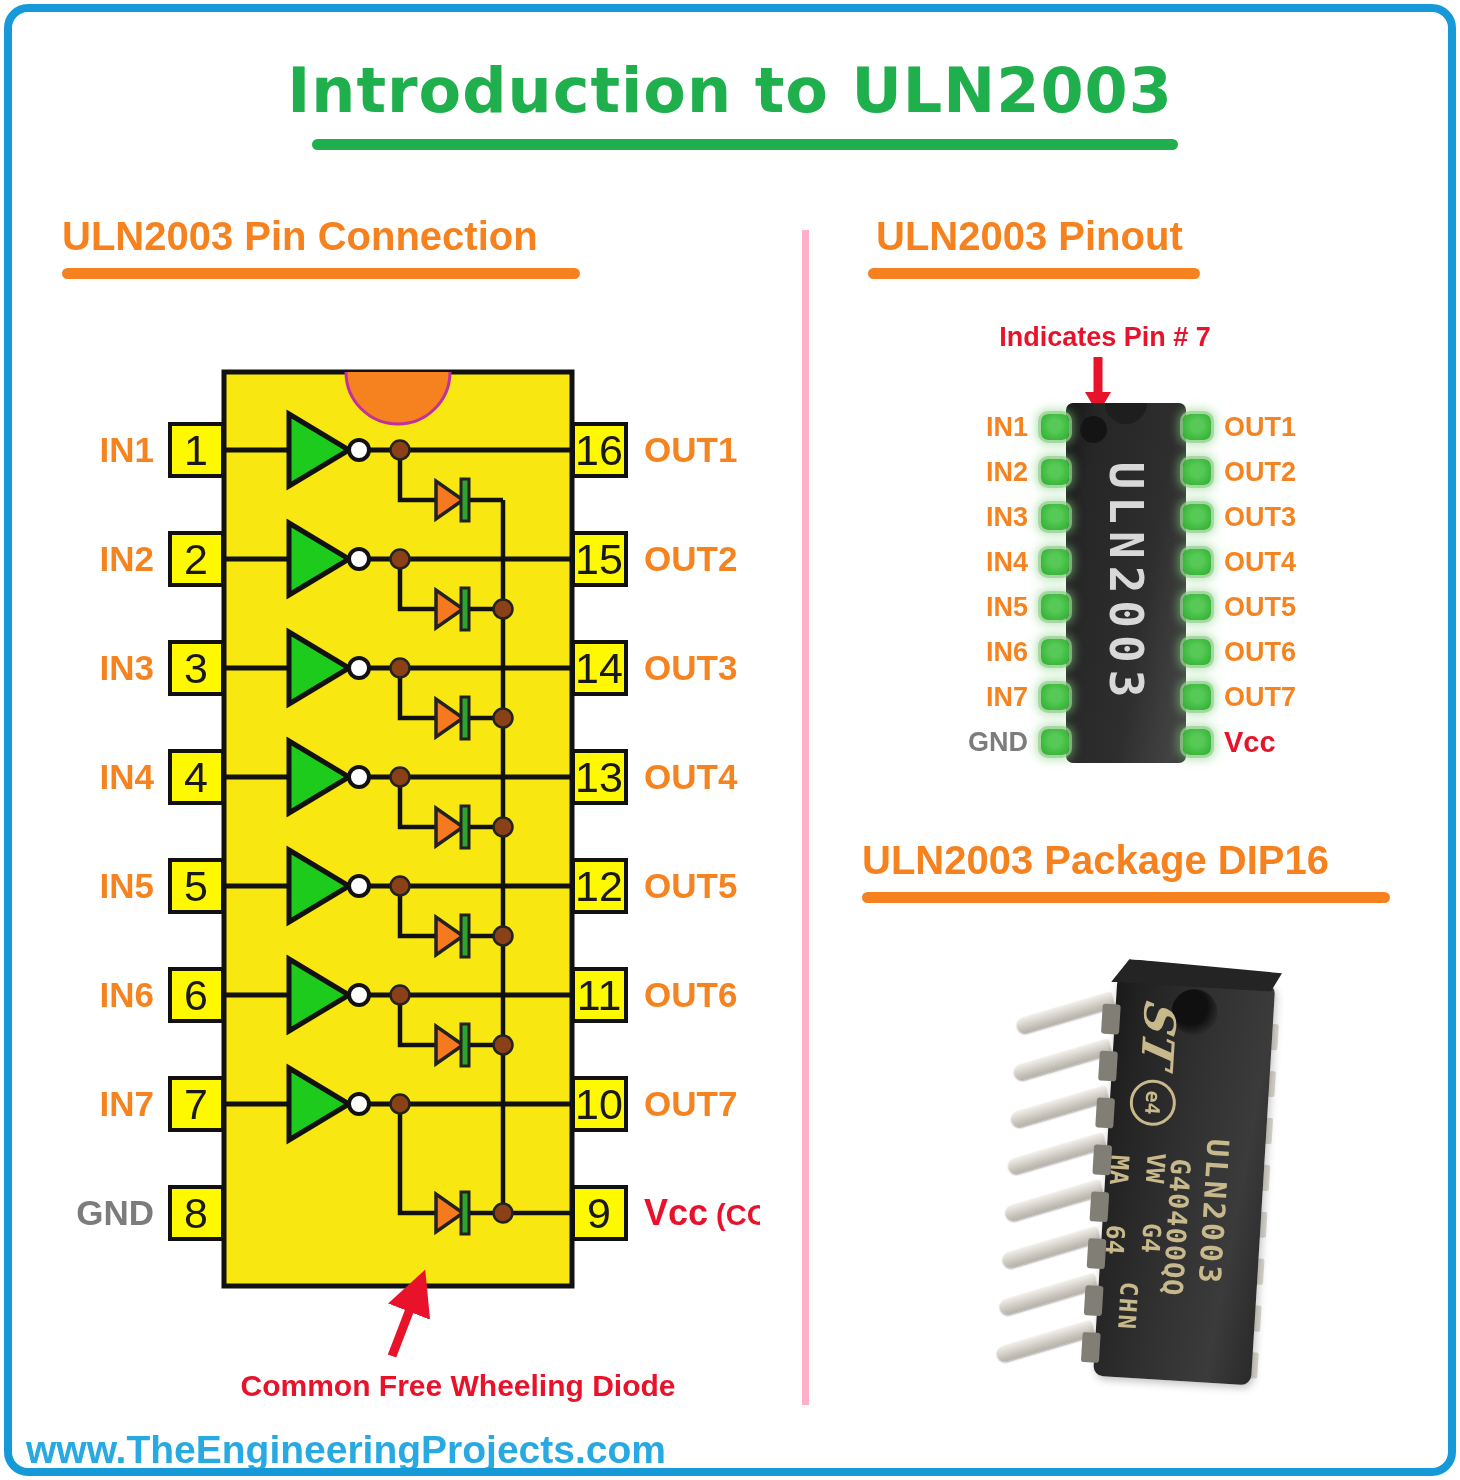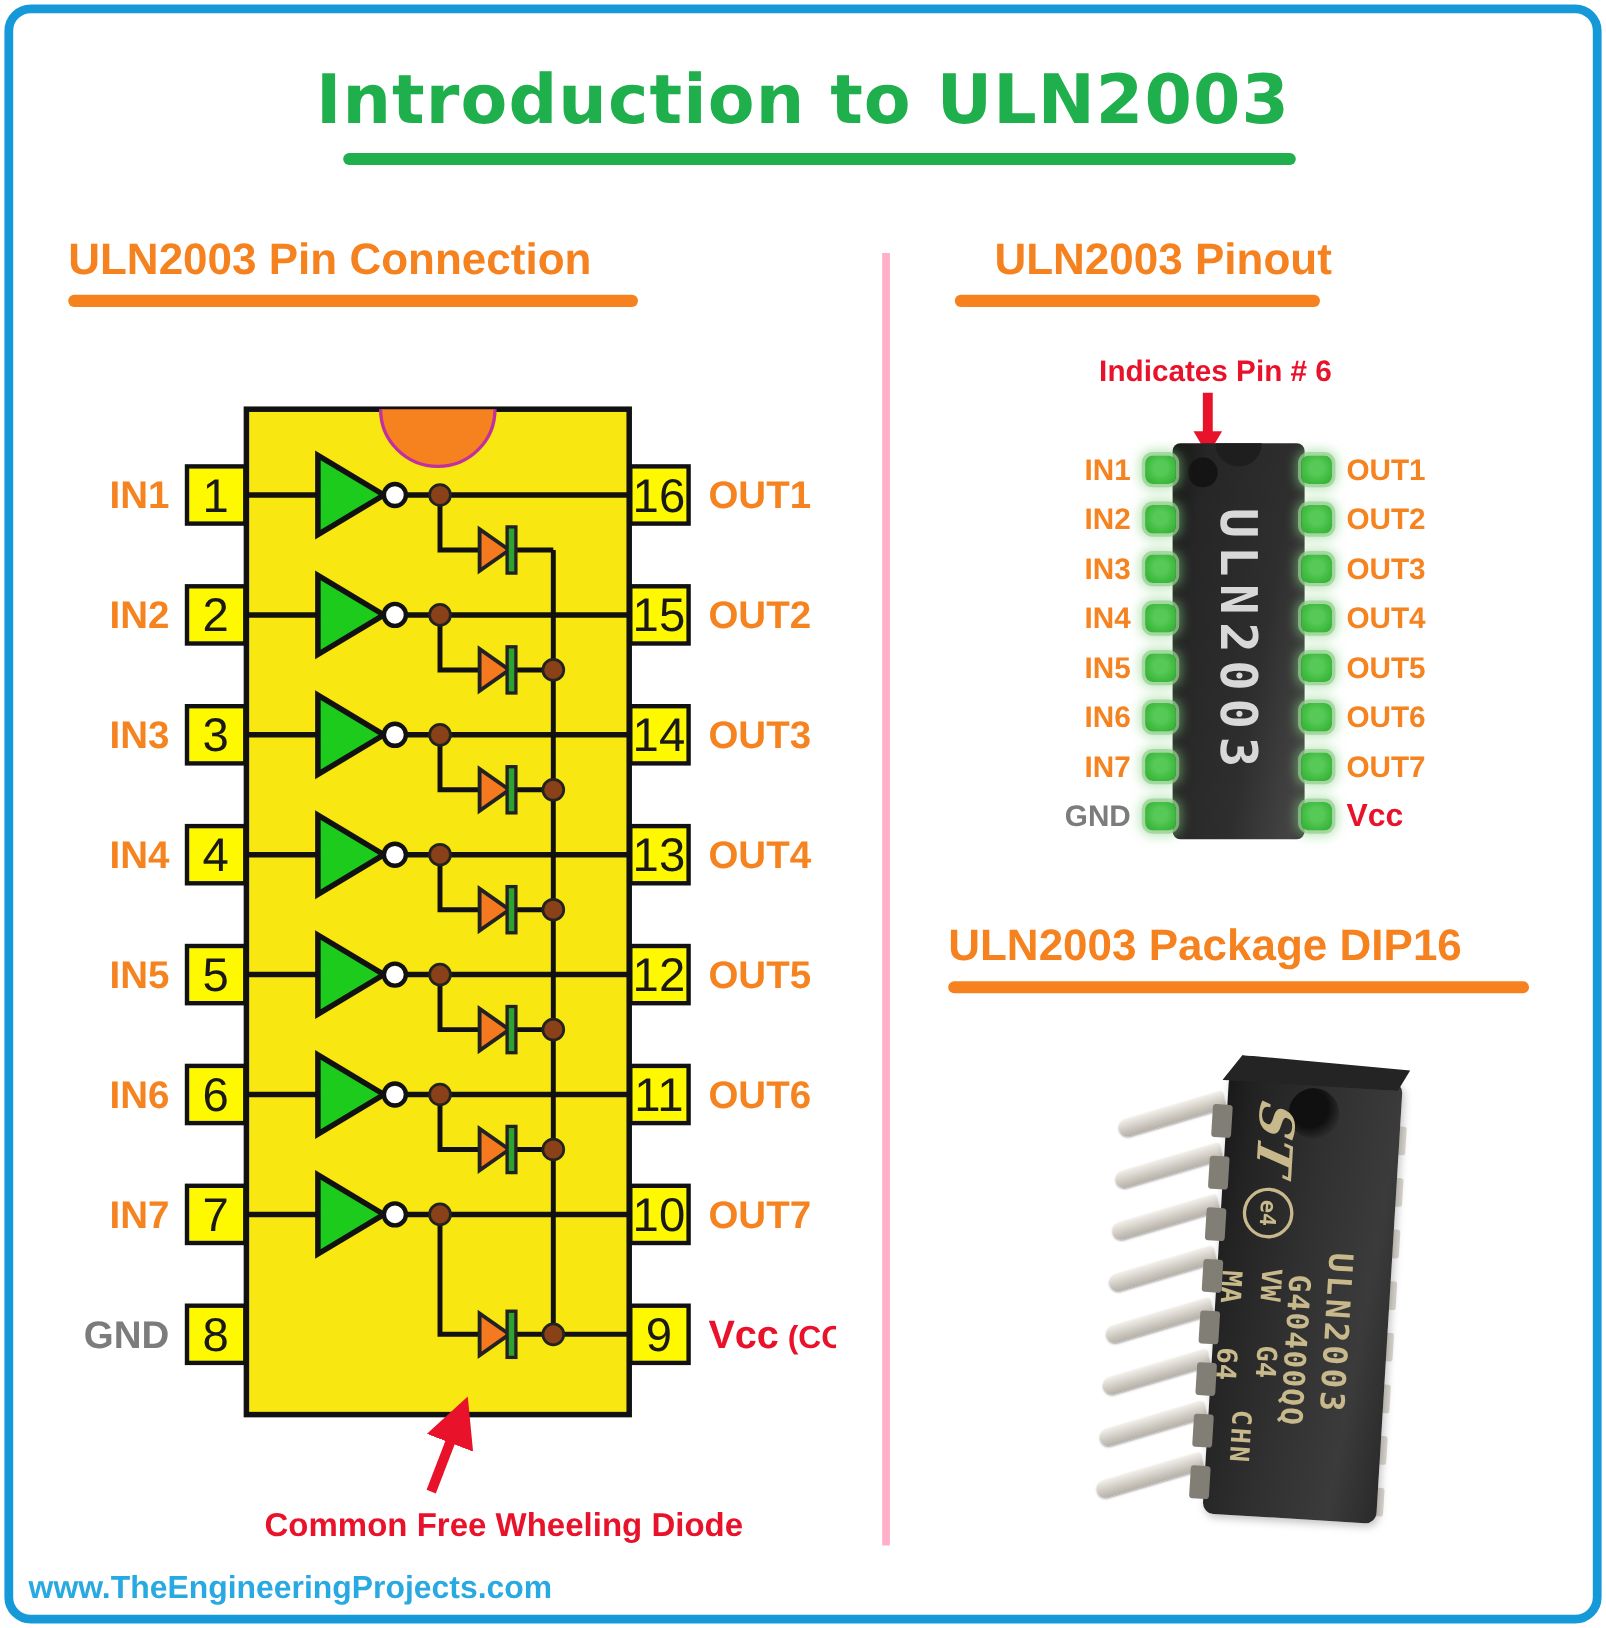--- a/index.html
+++ b/index.html
@@ -11,21 +11,21 @@
        font-family:"DejaVu Sans",sans-serif;font-weight:bold;font-size:62px;letter-spacing:1px;
        color:var(--title-green);}
   .title-underline{position:absolute;left:312px;top:139px;width:866px;height:11px;
        background:var(--title-green);border-radius:6px;}
   .section-h{position:absolute;font-family:Liberation Sans, sans-serif;font-weight:bold;font-size:40px;
        color:var(--heading-orange);white-space:nowrap;}
   .h-underline{position:absolute;height:11px;background:var(--heading-orange);border-radius:6px;}
   .divider{position:absolute;left:802px;top:230px;width:7px;height:1175px;background:var(--divider-pink);}
   .pin1-note{position:absolute;left:955px;top:322px;width:300px;text-align:center;
        font-weight:bold;font-size:27px;color:var(--red);}
-  .footer{position:absolute;left:26px;top:1428px;font-weight:bold;font-size:29px;color:var(--footer-blue);}
+  .footer{position:absolute;left:26px;top:1428px;font-weight:bold;font-size:39px;color:var(--footer-blue);}
 
   
   .chip-body{position:absolute;left:1066px;top:403px;width:120px;height:360px;border-radius:7px;
        background:linear-gradient(100deg,#161616,#262626 18%,#2E2E2E 62%,#444444 92%,#3A3A3A);}
   .chip-notch{position:absolute;left:39px;top:0;width:42px;height:21px;border-radius:0 0 42px 42px;background:#1E1E1E;}
   .chip-dot{position:absolute;left:14px;top:13px;width:27px;height:27px;border-radius:50%;background:#141414;}
   .chip-label{position:absolute;left:50%;top:50%;transform:translate(-50%,-50%) rotate(90deg);
        font-family:"DejaVu Sans Mono",monospace;font-weight:bold;font-size:46px;letter-spacing:7px;
        color:#D8D8D8;white-space:nowrap;}
   .pin-green{position:absolute;width:28px;height:26px;border-radius:7px;
@@ -73,24 +73,24 @@
 <div class="frame"></div>
 
 <div class="page-title">Introduction to ULN2003</div>
 <div class="title-underline"></div>
 
 <div class="section-h" style="left:62px;top:214px;">ULN2003 Pin Connection</div>
 <div class="h-underline" style="left:62px;top:268px;width:518px;"></div>
 
 <div class="divider"></div>
 
-<div class="section-h" style="left:904px;top:214px;">ULN2003 Pinout</div>
+<div class="section-h" style="left:876px;top:214px;">ULN2003 Pinout</div>
 <div class="h-underline" style="left:868px;top:268px;width:332px;"></div>
 
-<div class="pin1-note">Indicates Pin # 6</div>
+<div class="pin1-note">Indicates Pin # 7</div>
 <svg width="30" height="62" style="position:absolute;left:1083px;top:354px;">
   <line x1="15" y1="3" x2="15" y2="40" style="stroke:var(--red);" stroke-width="9"></line>
   <polygon points="2,38 28,38 15,60" style="fill:var(--red);"></polygon>
 </svg>
 
 <div class="chip-body">
   <div class="chip-notch"></div>
   <div class="chip-dot"></div>
   <div class="chip-label">ULN2003</div>
 </div>

